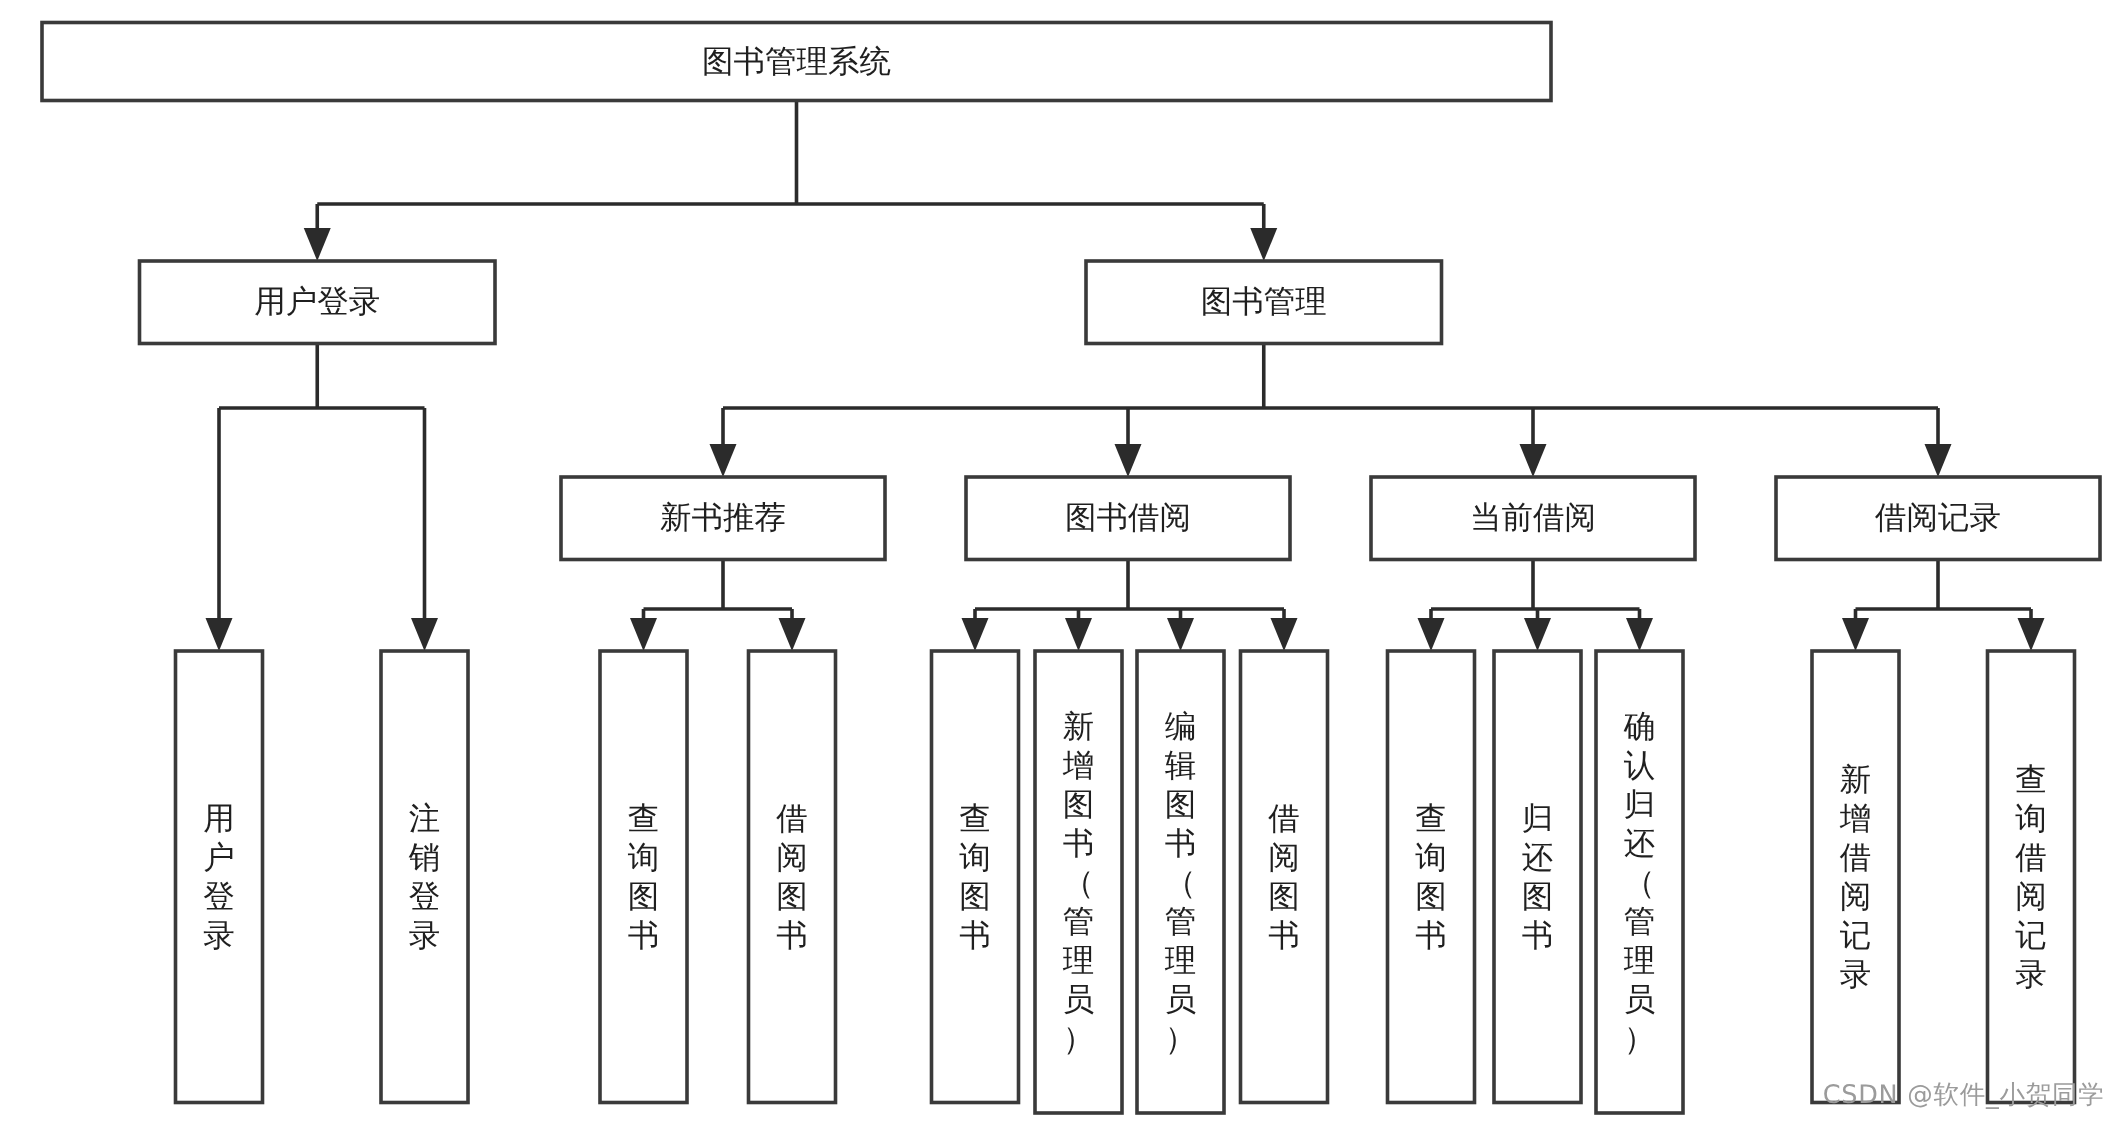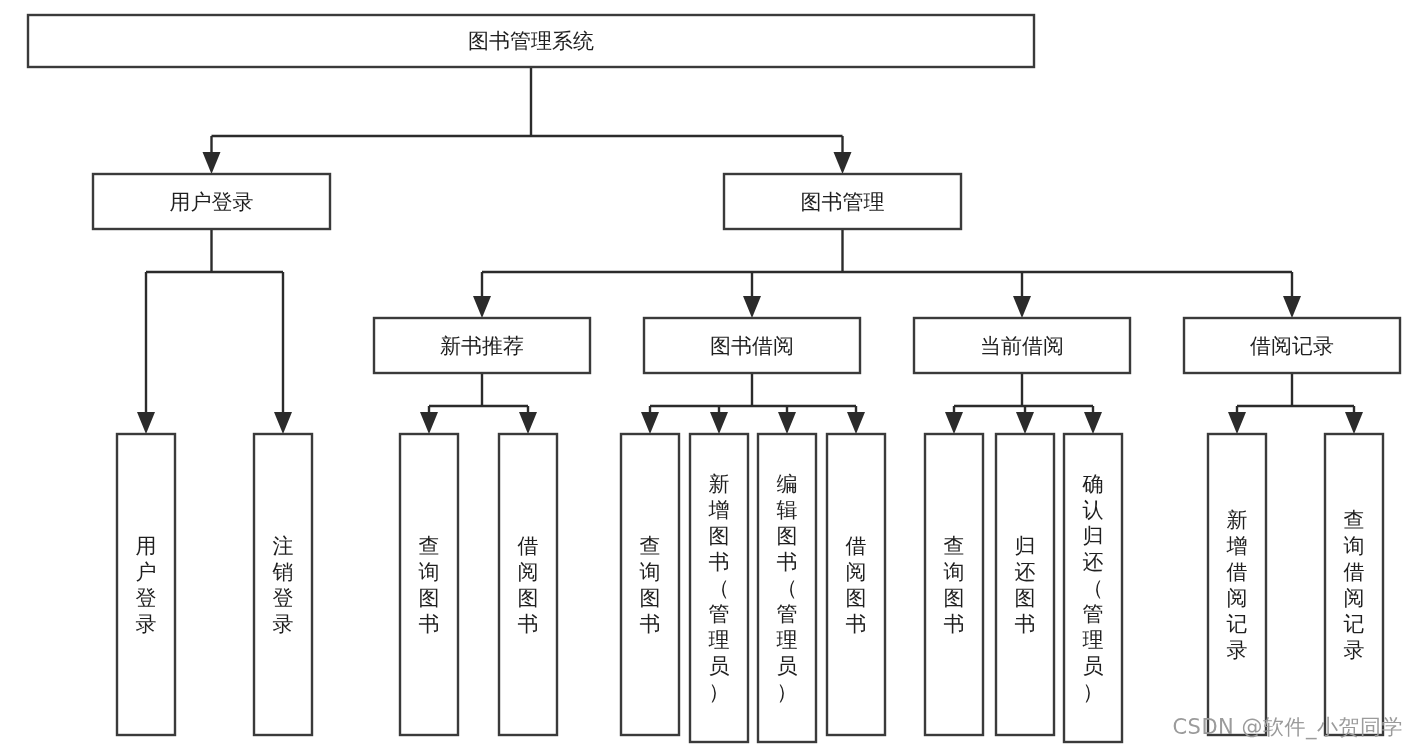--- a/index.html
+++ b/index.html
@@ -56,21 +56,21 @@
     font-family: "DejaVu Sans", "Liberation Sans", sans-serif;
     font-size: 21px;
     fill: #1f1f1f;
     text-anchor: middle;
   }
   .watermark-text {
     position: absolute;
     right: 14px;
     bottom: 6px;
     font-family: "DejaVu Sans", "Liberation Sans", sans-serif;
-    font-size: 21px;
+    font-size: 17px;
     color: #9b9b9b;
     letter-spacing: 0.5px;
     white-space: nowrap;
     user-select: none;
   }
 </style>
 </head>
 <body>
 
 <div id="diagram-root">

